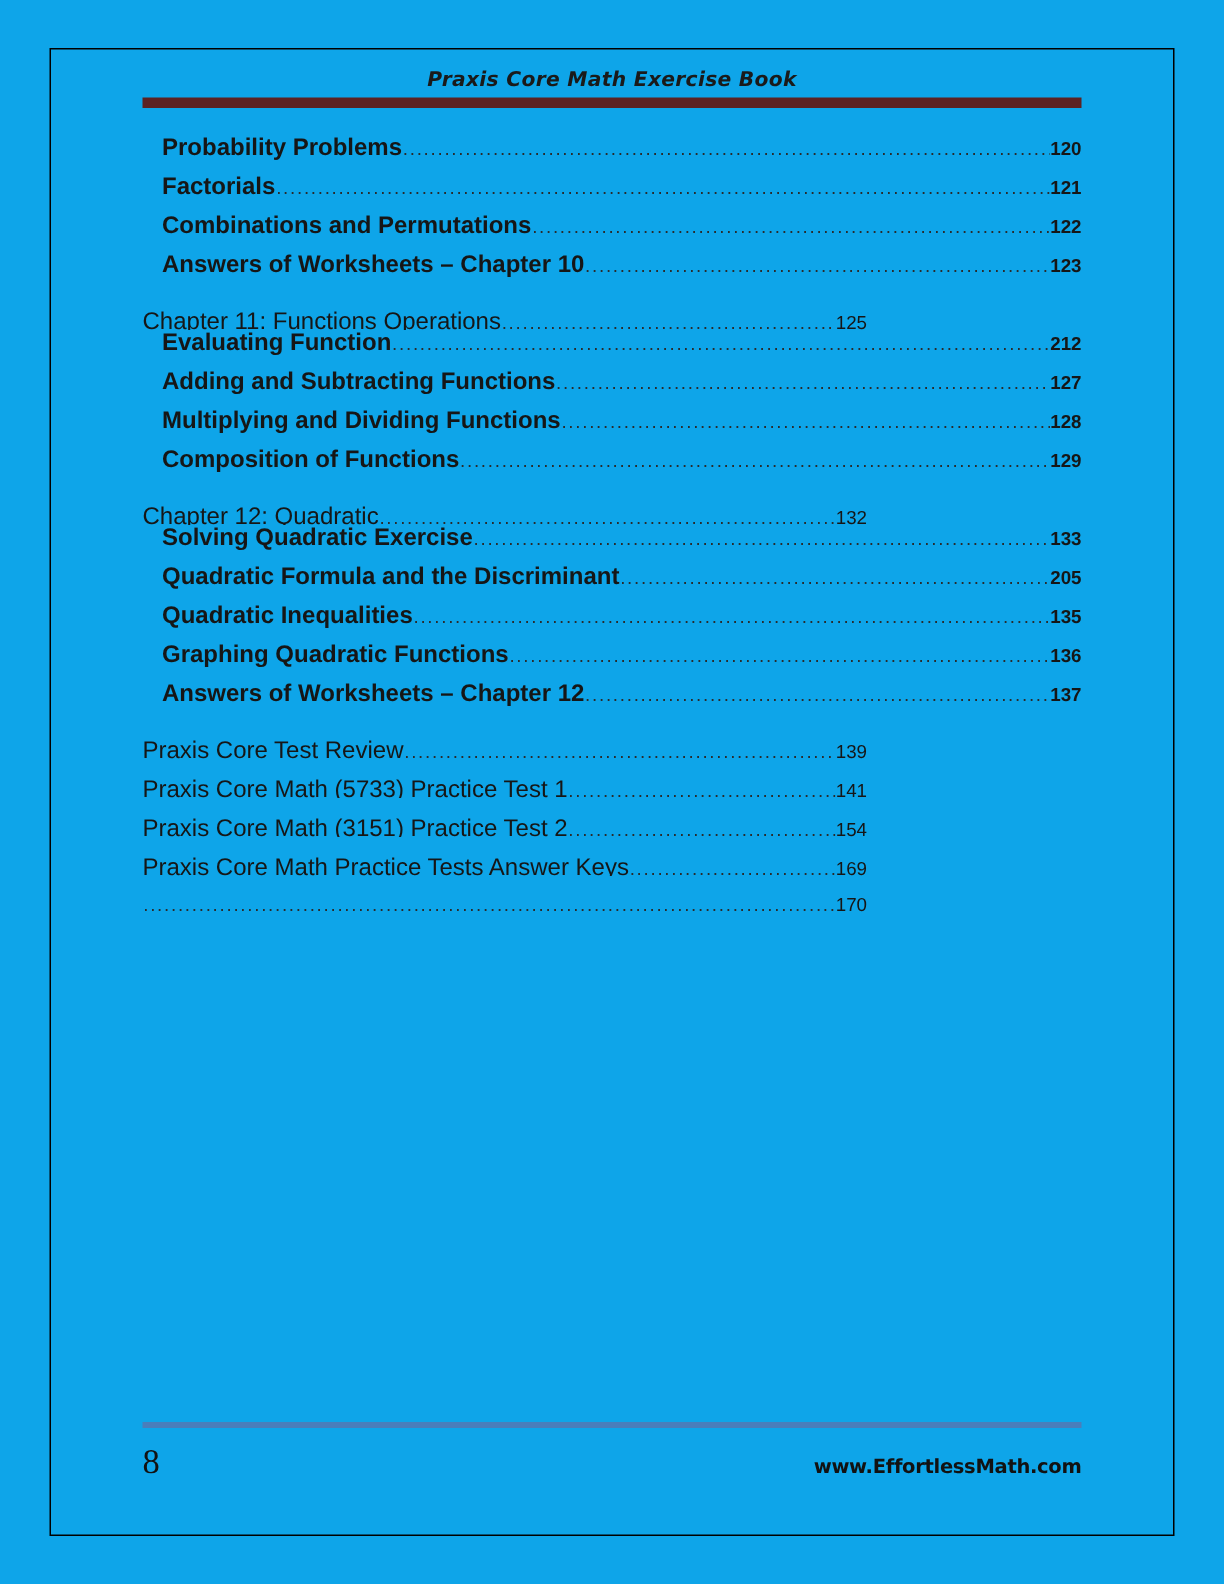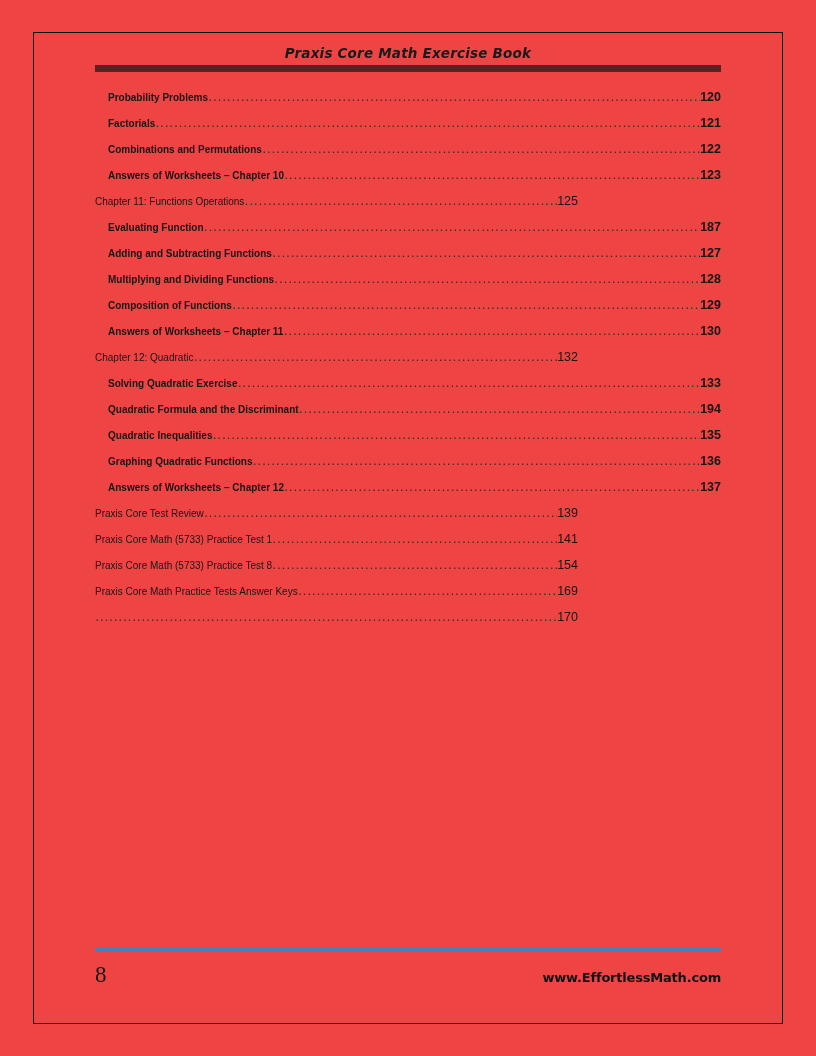--- a/index.html
+++ b/index.html
@@ -7,21 +7,21 @@
     padding: 0;
     background: #ffffff;
   }
   body {
     font-family: "Liberation Sans", sans-serif;
   }
   .page {
     position: relative;
     width: 816px;
     height: 1056px;
-    background: #ef4444;
+    background: #0ea5e9;
     overflow: hidden;
   }
   
   .page-frame {
     position: absolute;
     left: 33px;
     top: 32px;
     width: 750px;
     height: 992px;
     border: 1.6px solid #000000;
@@ -58,21 +58,21 @@
   .toc-row {
     display: flex;
     align-items: baseline;
     height: 26px;
     color: #161616;
     white-space: nowrap;
     overflow: hidden;
   }
   .toc-row .label {
     flex: 0 0 auto;
-    font-size: 10px;
+    font-size: 16px;
   }
   .toc-row .leader {
     flex: 1 1 auto;
     overflow: hidden;
     margin: 0 0.5px;
     font-size: 12.5px;
     letter-spacing: 1.15px;
     color: #2a2a2a;
     position: relative;
     bottom: 0;
@@ -86,21 +86,21 @@
     text-align: left;
   }
 
   
   .level-1 {
     width: 483px;              
     margin-left: 0px;
     font-weight: normal;
   }
   .level-1 .label,
-  .level-1 .pageno { font-weight: normal; }
+  .level-1 .pageno { font-weight: normal; margin-top: 12px; }
 
   
   .level-2 {
     width: 613px;              
     margin-left: 13px;
     font-weight: bold;
   }
   .level-2 .label,
   .level-2 .pageno { font-weight: bold; }
   .level-2 .leader { font-weight: normal; }
@@ -173,56 +173,51 @@
           <span class="pageno">123</span>
         </div>
         <div class="toc-row level-1">
           <span class="label">Chapter 11:  Functions Operations</span>
           <span class="leader"></span>
           <span class="pageno">125</span>
         </div>
         <div class="toc-row level-2">
           <span class="label">Evaluating Function</span>
           <span class="leader"></span>
-          <span class="pageno">187</span>
+          <span class="pageno">212</span>
         </div>
         <div class="toc-row level-2">
           <span class="label">Adding and Subtracting Functions</span>
           <span class="leader"></span>
           <span class="pageno">127</span>
         </div>
         <div class="toc-row level-2">
           <span class="label">Multiplying and Dividing Functions</span>
           <span class="leader"></span>
           <span class="pageno">128</span>
         </div>
         <div class="toc-row level-2">
           <span class="label">Composition of Functions</span>
           <span class="leader"></span>
           <span class="pageno">129</span>
         </div>
-        <div class="toc-row level-2">
-          <span class="label">Answers of Worksheets – Chapter 11</span>
-          <span class="leader"></span>
-          <span class="pageno">130</span>
-        </div>
         <div class="toc-row level-1">
           <span class="label">Chapter 12:  Quadratic</span>
           <span class="leader"></span>
           <span class="pageno">132</span>
         </div>
         <div class="toc-row level-2">
           <span class="label">Solving Quadratic Exercise</span>
           <span class="leader"></span>
           <span class="pageno">133</span>
         </div>
         <div class="toc-row level-2">
           <span class="label">Quadratic Formula and the Discriminant</span>
           <span class="leader"></span>
-          <span class="pageno">194</span>
+          <span class="pageno">205</span>
         </div>
         <div class="toc-row level-2">
           <span class="label">Quadratic Inequalities</span>
           <span class="leader"></span>
           <span class="pageno">135</span>
         </div>
         <div class="toc-row level-2">
           <span class="label">Graphing Quadratic Functions</span>
           <span class="leader"></span>
           <span class="pageno">136</span>
@@ -236,21 +231,21 @@
           <span class="label">Praxis Core Test Review</span>
           <span class="leader"></span>
           <span class="pageno">139</span>
         </div>
         <div class="toc-row level-1">
           <span class="label">Praxis Core Math (5733) Practice Test 1</span>
           <span class="leader"></span>
           <span class="pageno">141</span>
         </div>
         <div class="toc-row level-1">
-          <span class="label">Praxis Core Math (5733) Practice Test 8</span>
+          <span class="label">Praxis Core Math (3151) Practice Test 2</span>
           <span class="leader"></span>
           <span class="pageno">154</span>
         </div>
         <div class="toc-row level-1">
           <span class="label">Praxis Core Math Practice Tests Answer Keys</span>
           <span class="leader"></span>
           <span class="pageno">169</span>
         </div>
         <div class="toc-row level-1">
           <span class="leader"></span>

